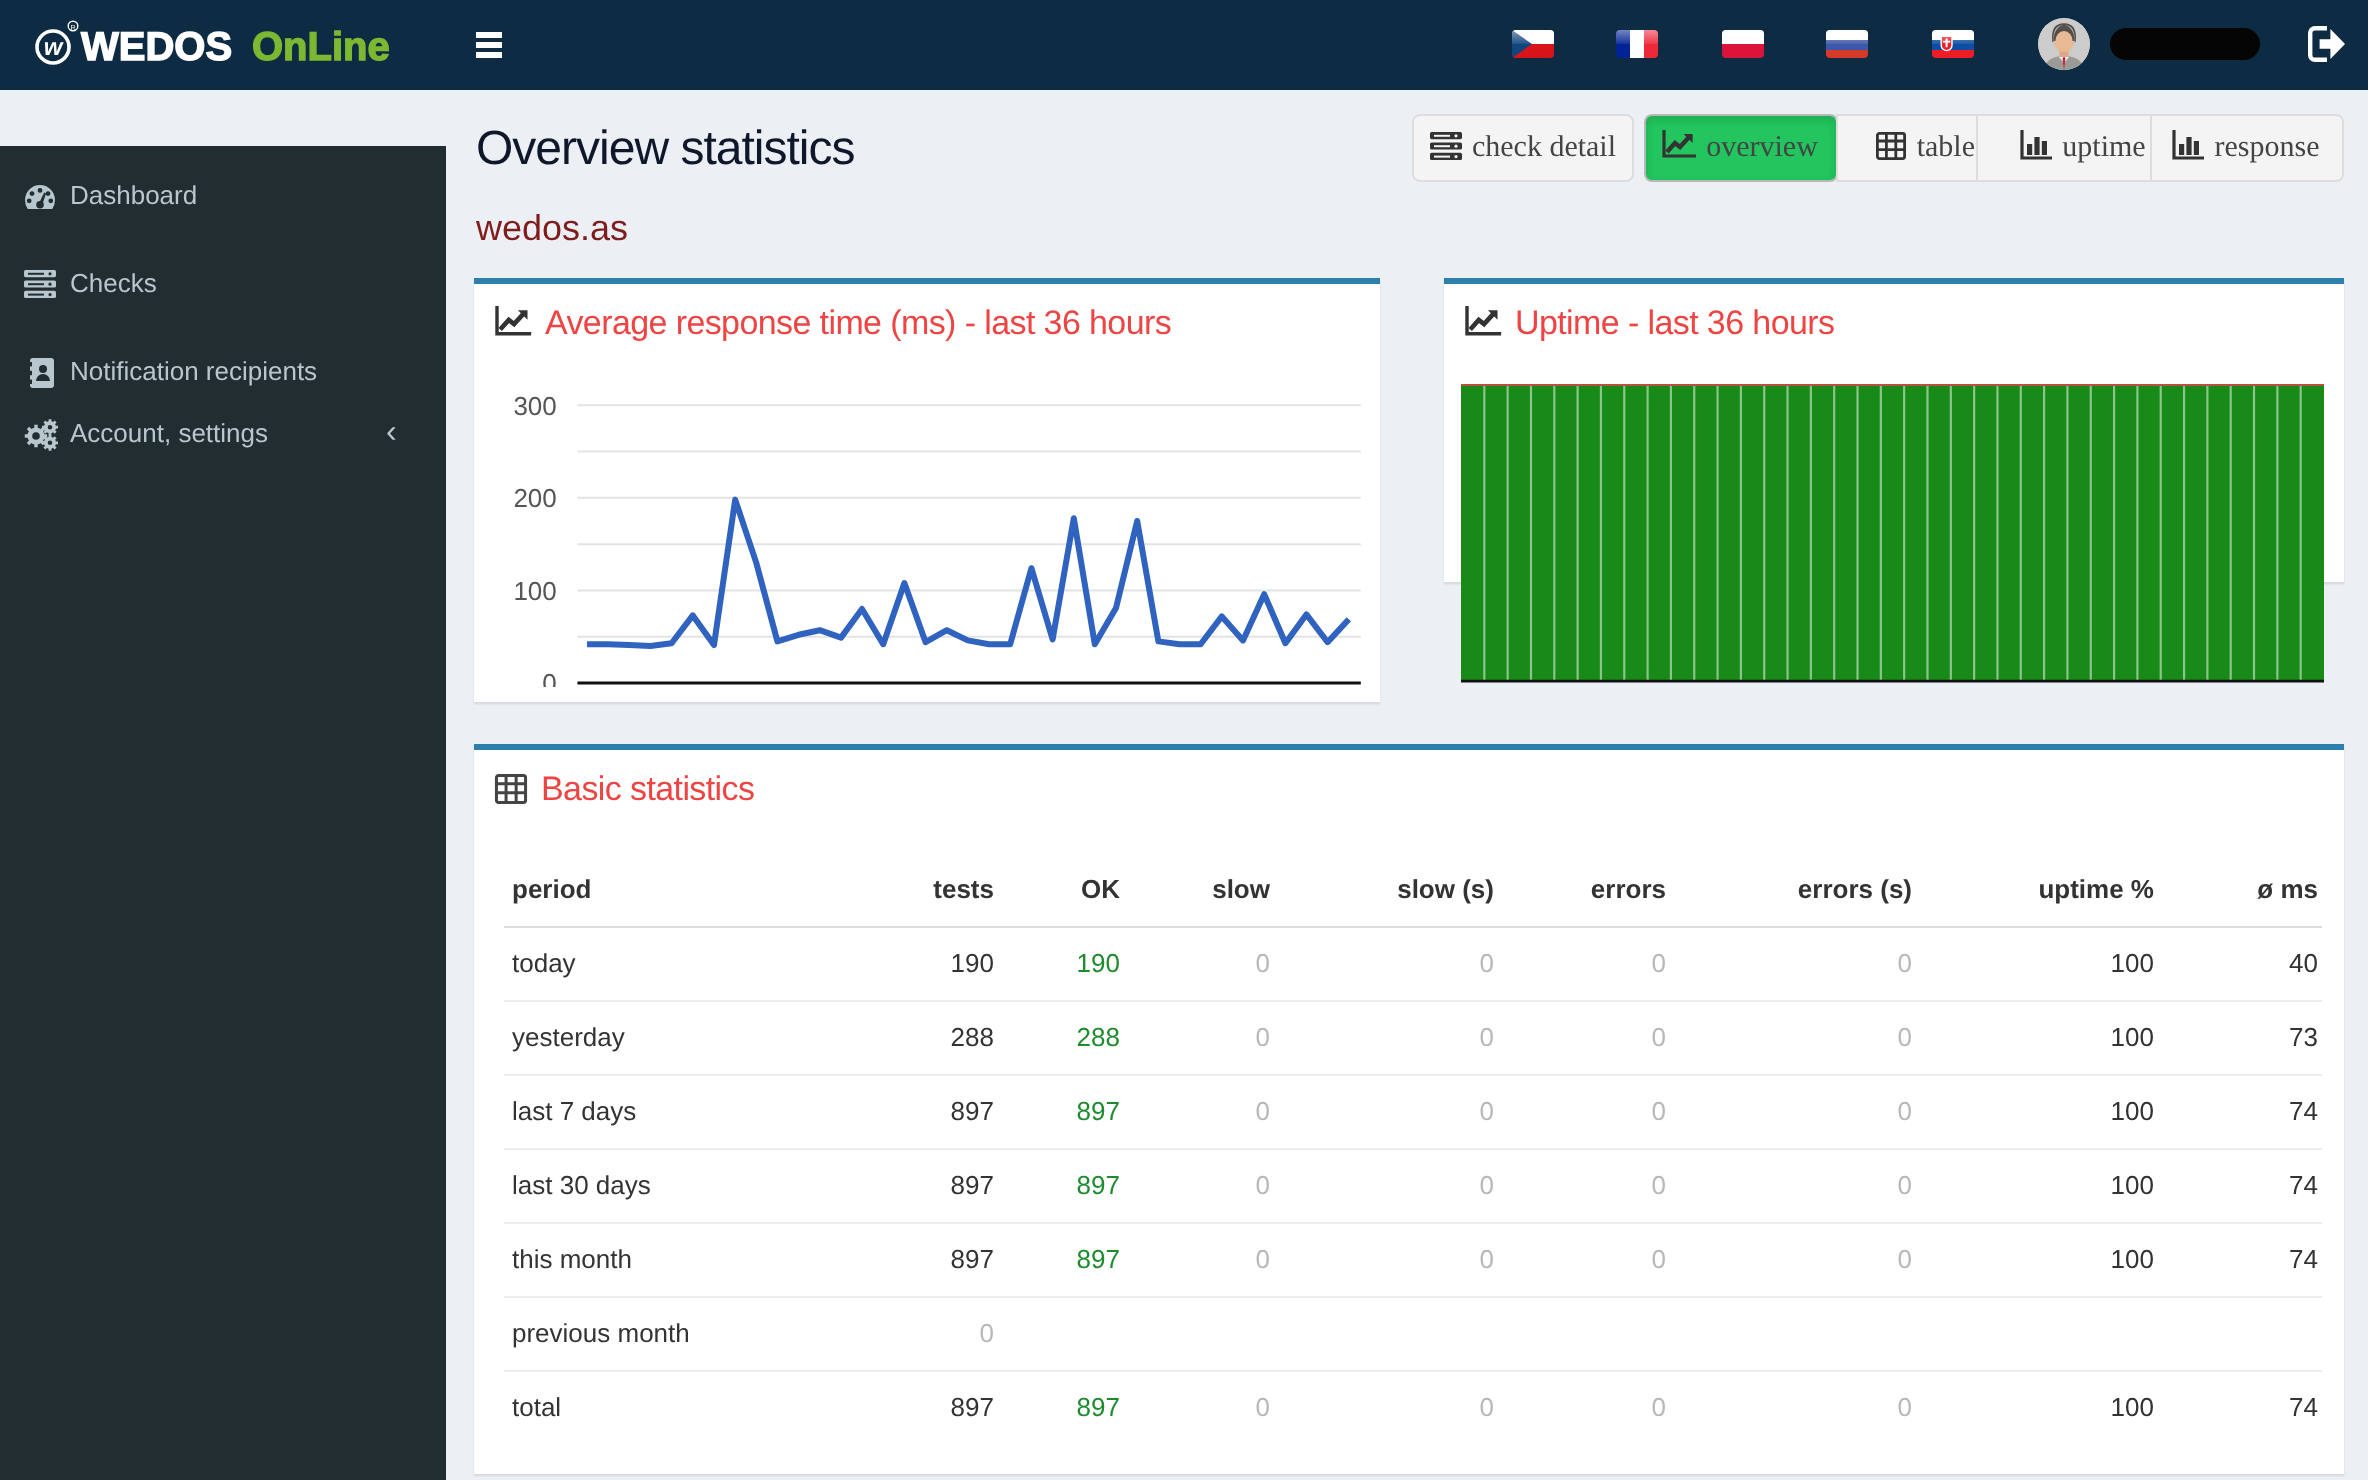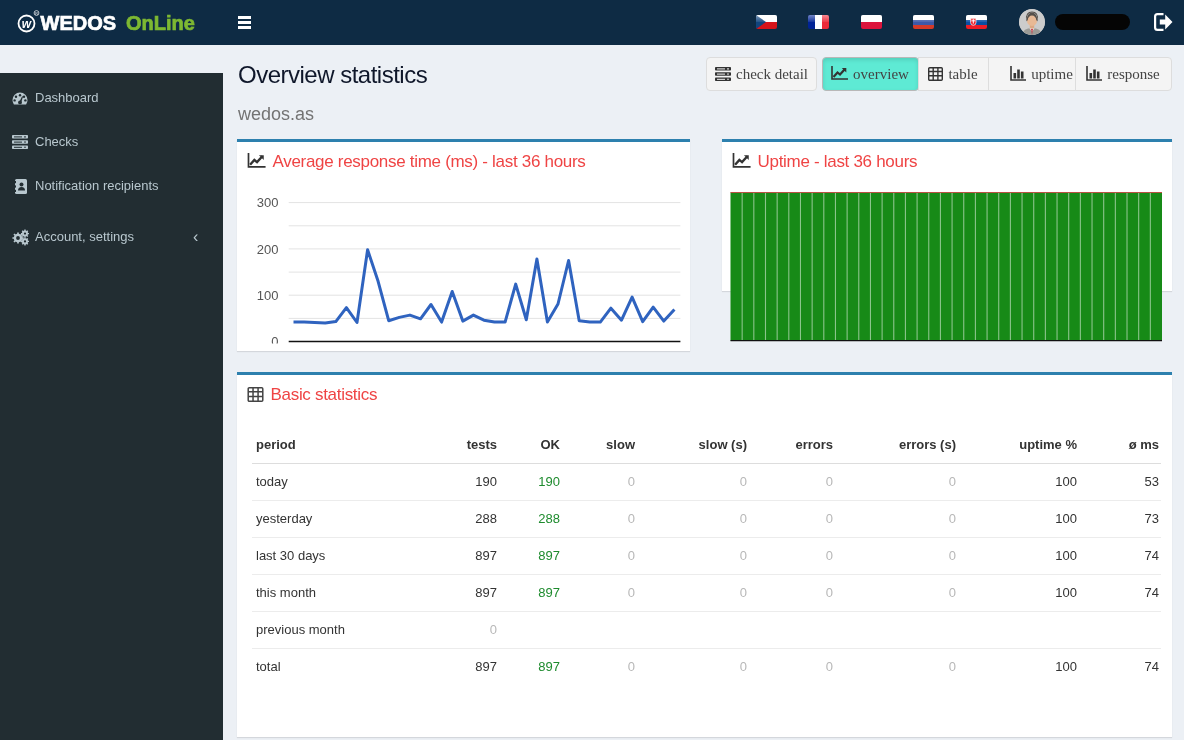--- a/index.html
+++ b/index.html
@@ -14,25 +14,25 @@
 #avatar { position:absolute; left:1019px; top:9px; width:26px; height:26px; border-radius:50%; overflow:hidden; background:#cfcfcf; }
 #nameblob { position:absolute; left:1055px; top:14px; width:75px; height:16px; background:#050505; border-radius:8px; }
 #logout { position:absolute; left:1153px; top:13px; }
 
 #sidebar { position:absolute; left:0; top:45px; width:223px; height:695px; background:#222d32;margin-top:28px; }
 .mitem { position:absolute; left:0; width:223px; height:44px; color:#b8c7ce; font-size:13px; line-height:44px; }
 .mitem .ic { position:absolute; left:9px; top:0; width:22px; height:44px; text-align:center; }
 .mitem .tx { position:absolute; left:35px; top:0; }
 .mitem .chev { position:absolute; left:193px; top:0; font-size:16px; }
 h1.title { position:absolute; left:238px; top:61px; font-size:24px; font-weight:400; color:#0f172a; letter-spacing:-0.5px; }
-a.site { position:absolute; left:238px; top:104px; font-size:18px; color:#737373; text-decoration:none; }
+a.site { position:absolute; left:238px; top:104px; font-size:18px; color:#7f1d1d; text-decoration:none; }
 
 #btnbar { position:absolute; left:706px; top:57px; height:34px; }
 .btn { position:absolute; top:0; height:34px; background:#f4f4f4; border:1px solid #ddd; border-radius:4px; color:#444; font-size:15px; text-align:center; line-height:32px; white-space:nowrap;font-family:Liberation Serif, serif; }
-.btn.active { background:#5eead4; border-color:#b8b8b8; box-shadow:inset 0 2px 4px rgba(0,0,0,.12); }
+.btn.active { background:#22c55e; border-color:#b8b8b8; box-shadow:inset 0 2px 4px rgba(0,0,0,.12); }
 .bicon { display:inline-block; vertical-align:-2px; margin-right:5px; }
 
 .panel { position:absolute; background:#fff; border-top:3px solid #2d80ae; box-shadow:0 1px 1px rgba(0,0,0,.1); }
 #p1 { left:237px; top:139px; width:453px; height:212px; }
 #p2 { left:722px; top:139px; width:450px; height:152px; }
 #p3 { left:237px; top:372px; width:935px; height:365px; }
 .ptitle { position:absolute; left:9.5px; top:9.5px; font-size:17px; color:#ef4444; letter-spacing:-0.3px; }
 .ptitle svg { vertical-align:-2px; margin-right:7px; }
 
 table.stats { position:absolute; left:15px; top:51.5px; width:909px; border-collapse:collapse; table-layout:fixed; font-size:13px; color:#333; }
@@ -165,21 +165,21 @@
             <rect x="2" y="1.4" width="8" height="1"></rect>
             <rect x="2" y="6.6" width="8" height="1"></rect>
             <rect x="2" y="11.8" width="8" height="1"></rect>
             <circle cx="13" cy="1.9" r="0.8"></circle>
             <circle cx="13" cy="7.1" r="0.8"></circle>
             <circle cx="13" cy="12.3" r="0.8"></circle>
           </g>
         </svg></span>
     <span class="tx">Checks</span>
   </div>
-  <div class="mitem" style="top:142px;text-decoration:underline;">
+  <div class="mitem" style="top:122px;text-decoration:underline;">
     <span class="ic"><svg width="18" height="17" viewBox="0 0 18 17" style="vertical-align:middle">
           <g stroke="#b8c7ce" fill="none">
             <circle cx="7" cy="9" r="3.1" stroke-width="2.4"></circle>
             <g stroke-width="1.7">
               <path d="M7,3.4 v2 M7,12.6 v2 M1.4,9 h2 M10.6,9 h2 M3,5 l1.5,1.5 M9.5,11.5 l1.5,1.5 M11,5 l-1.5,1.5 M4.5,11.5 L3,13"></path>
             </g>
             <circle cx="14" cy="4.6" r="2.1" stroke-width="1.9"></circle>
             <g stroke-width="1.4">
               <path d="M14,0.6 v1.4 M14,7.2 v1.4 M10,4.6 h1.4 M16.6,4.6 h1.4 M11.2,1.8 l1,1 M15.8,6.4 l1,1 M16.8,1.8 l-1,1 M12.2,6.4 l-1,1"></path>
             </g>
@@ -211,21 +211,21 @@
             <circle cx="13" cy="1.9" r="0.8"></circle>
             <circle cx="13" cy="7.1" r="0.8"></circle>
             <circle cx="13" cy="12.3" r="0.8"></circle>
           </g>
         </svg></span>check detail</div>
   <div class="btn active" style="left:115.5px; width:97px;"><span class="bicon"><svg width="17" height="15" viewBox="0 0 17 15">
           <path d="M1,0 v13 h16" stroke="#333" stroke-width="1.6" fill="none"></path>
           <path d="M2.5,11 l4,-4.5 l2.5,2 l5,-5.5" stroke="#333" stroke-width="2.2" fill="none"></path>
           <path d="M10.8,2 h4.5 v4.5 z" fill="#333"></path>
         </svg></span>overview</div>
-  <div class="btn" style="left:211.5px; width:71px; border-radius:0;"><span class="bicon"><svg width="15" height="14" viewBox="0 0 15 14">
+  <div class="btn" style="left:211.5px; width:71px; border-radius:0;text-align:right;"><span class="bicon"><svg width="15" height="14" viewBox="0 0 15 14">
           <rect x="0.7" y="0.7" width="13.6" height="12.6" rx="1" fill="none" stroke="#333" stroke-width="1.4"></rect>
           <path d="M0.7,4.5 h13.6 M0.7,8.8 h13.6 M5.2,0.7 v12.6 M9.9,0.7 v12.6" stroke="#333" stroke-width="1.4"></path>
         </svg></span>table</div>
   <div class="btn" style="left:281.5px; width:108px; border-radius:0;"><span class="bicon"><svg width="16" height="15" viewBox="0 0 16 15">
           <path d="M1,0 v14 h15" stroke="#333" stroke-width="1.6" fill="none"></path>
           <rect x="3.5" y="7" width="2.6" height="5.5" fill="#333"></rect>
           <rect x="7.2" y="3.5" width="2.6" height="9" fill="#333"></rect>
           <rect x="10.9" y="5.5" width="2.6" height="7" fill="#333"></rect>
         </svg></span>uptime</div>
   <div class="btn" style="left:368.5px; width:97px; border-radius:0 4px 4px 0;"><span class="bicon"><svg width="16" height="15" viewBox="0 0 16 15">
@@ -339,34 +339,45 @@
         </tr>
     <tr>
           <td class="l">today</td>
           <td>190</td>
           <td class="grn">190</td>
           <td class="gry">0</td>
           <td class="gry">0</td>
           <td class="gry">0</td>
           <td class="gry">0</td>
           <td>100</td>
-          <td>53</td>
+          <td>40</td>
         </tr>
     <tr>
           <td class="l">yesterday</td>
           <td>288</td>
           <td class="grn">288</td>
           <td class="gry">0</td>
           <td class="gry">0</td>
           <td class="gry">0</td>
           <td class="gry">0</td>
           <td>100</td>
           <td>73</td>
         </tr>
     <tr>
+          <td class="l">last 7 days</td>
+          <td>897</td>
+          <td class="grn">897</td>
+          <td class="gry">0</td>
+          <td class="gry">0</td>
+          <td class="gry">0</td>
+          <td class="gry">0</td>
+          <td>100</td>
+          <td>74</td>
+        </tr>
+    <tr>
           <td class="l">last 30 days</td>
           <td>897</td>
           <td class="grn">897</td>
           <td class="gry">0</td>
           <td class="gry">0</td>
           <td class="gry">0</td>
           <td class="gry">0</td>
           <td>100</td>
           <td>74</td>
         </tr>

